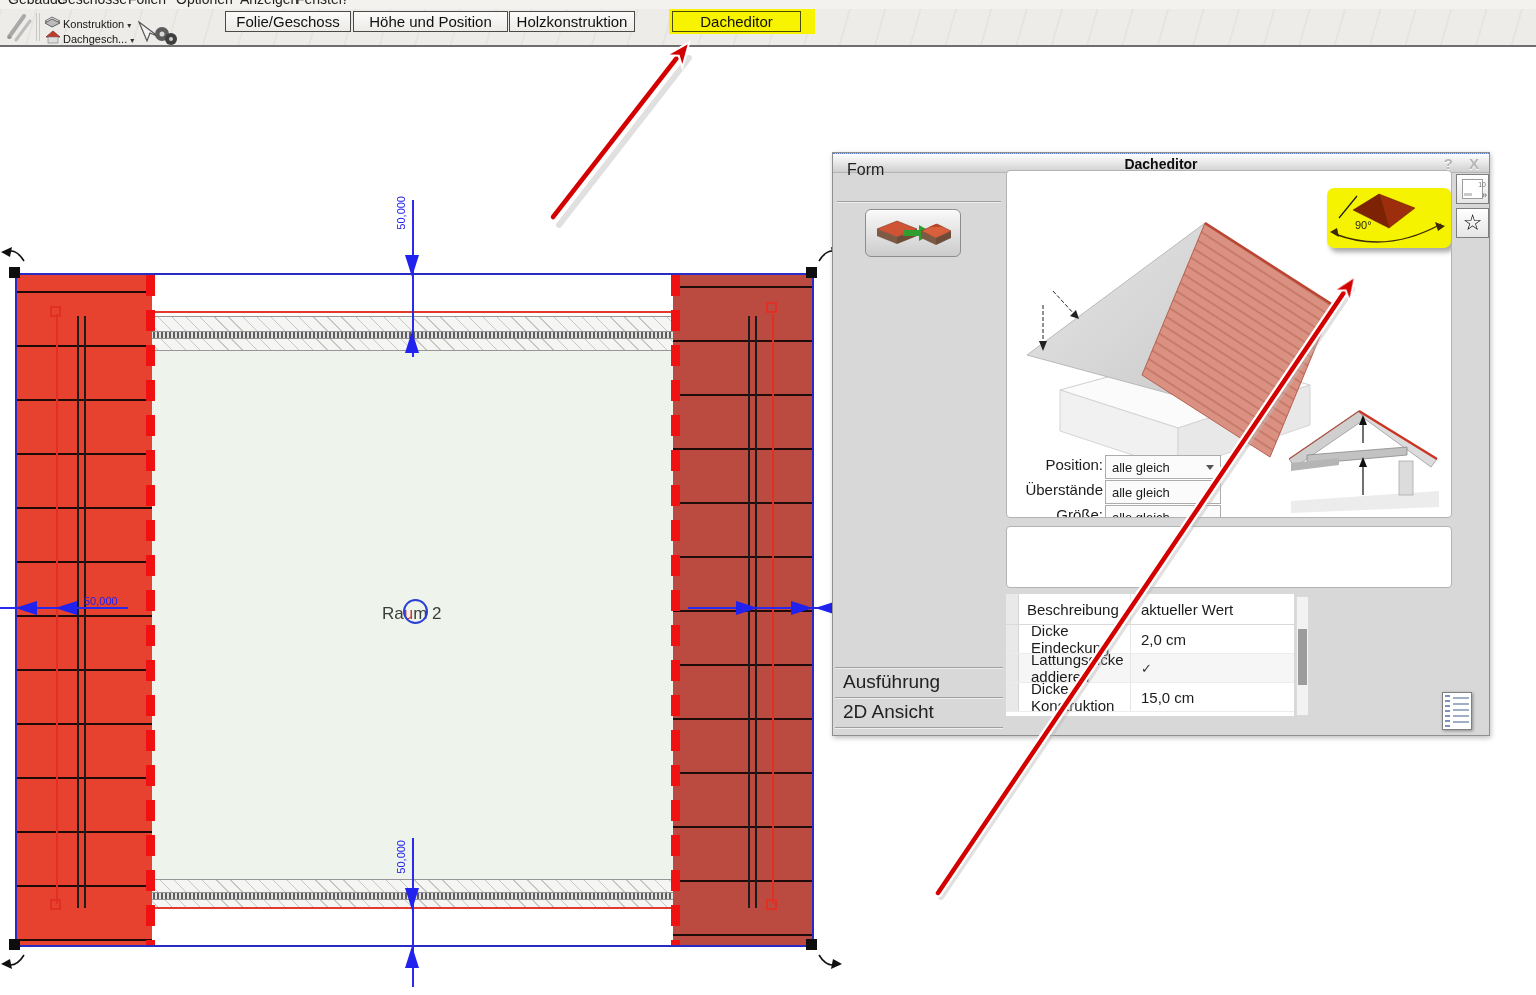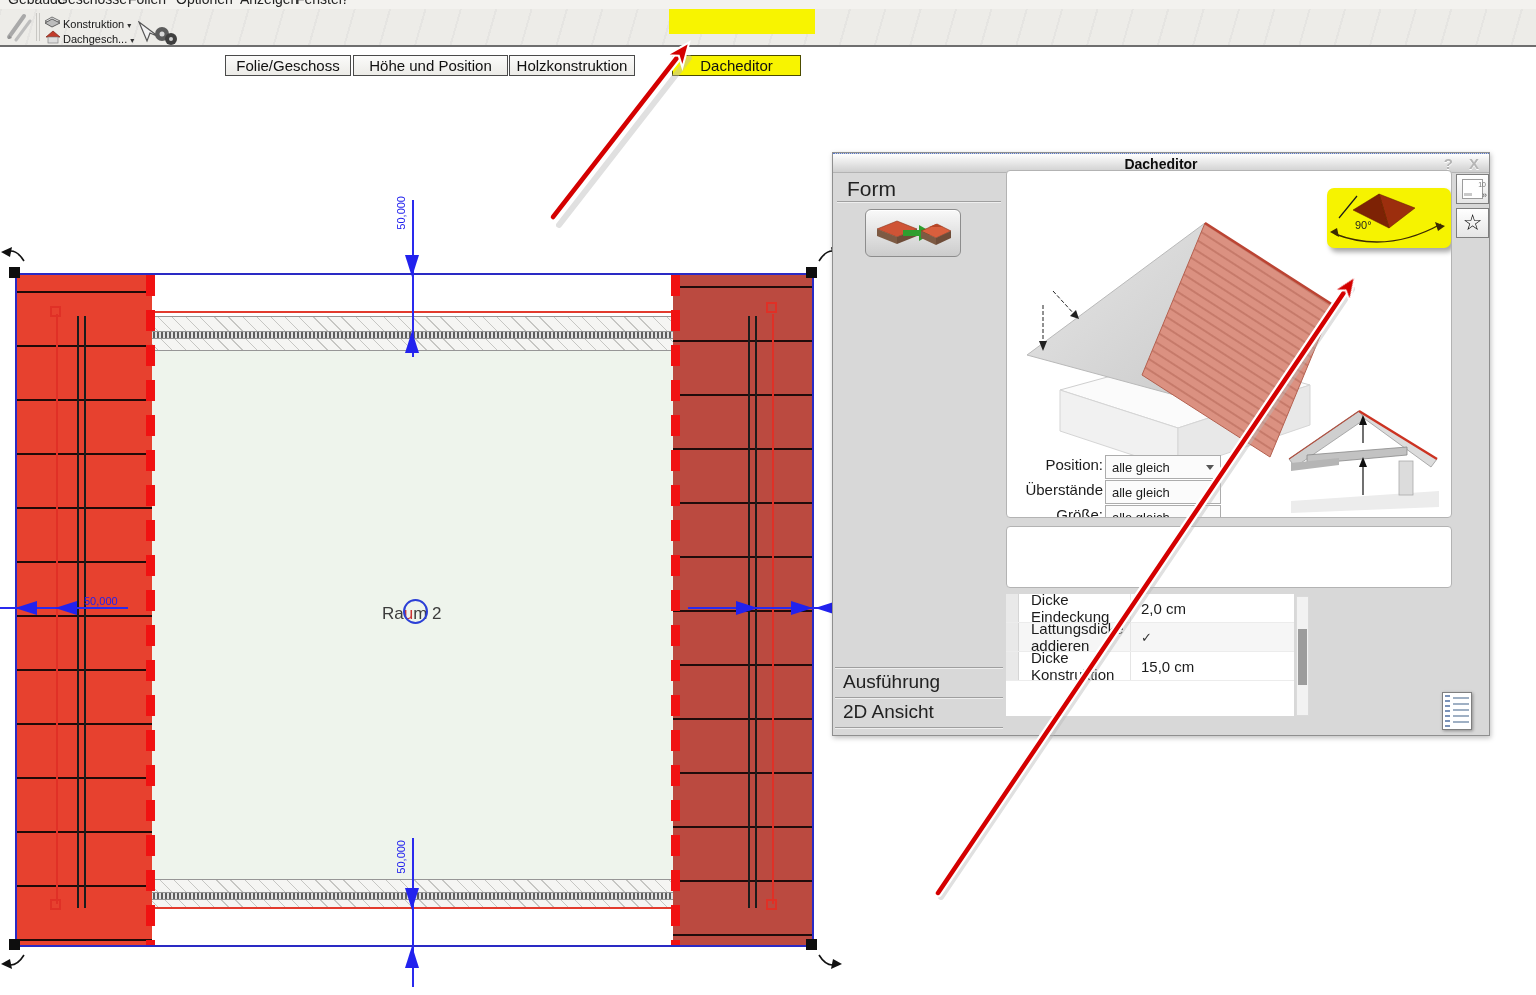--- a/index.html
+++ b/index.html
@@ -8,21 +8,21 @@
   .abs{position:absolute;box-sizing:border-box;}
 
   
   .menubar{left:0;top:0;width:1536px;height:9px;background:#f3f2ef;overflow:hidden;}
   .menubar span{position:absolute;top:-9px;font-size:14px;color:#222;white-space:nowrap;}
   .toolbar{left:0;top:9px;width:1536px;height:38px;background:#edecE8;
            background-image:repeating-linear-gradient(106deg,rgba(110,110,125,0.06) 0 2px,transparent 2px 34px);
            border-bottom:2px solid #6e6e6e;}
   .tab{position:absolute;top:11px;height:21px;border:1px solid #4a4a4a;
        background:linear-gradient(#fbfbfa,#ecebe7);display:flex;align-items:center;justify-content:center;
-       font-size:15px;color:#101010;white-space:nowrap;z-index:3;margin-top:44px;}
+       font-size:15px;color:#101010;white-space:nowrap;z-index:3;}
   .tab.active{background:#f8f400;border-color:#4c4c00;}
   .tab-glow{left:669px;top:9px;width:146px;height:25px;background:#f8f400;z-index:2;}
   .tb-label{font-size:11px;color:#161616;white-space:nowrap;}
   .dd-arrow{font-size:8px;color:#333;margin-left:3px;}
   .tb-sep{left:36px;top:13px;width:4px;height:28px;border-left:1px solid #c9c8c4;border-right:1px solid #c9c8c4;}
 
   
   .green-room{left:17px;top:351px;width:795px;height:528px;background:#eef4ec;}
   .hatch{background-color:#f5f5f3;
          background-image:repeating-linear-gradient(45deg,transparent 0 9px,#c6c6c3 9px 10px);
@@ -217,21 +217,21 @@
   <div class="abs room-label" style="left:382px;top:604px;z-index:5"><span>Ra</span><span style="color:#cc3333">u</span><span>m 2</span></div>
   <div class="abs room-circle" style="left:403px;top:599px;z-index:6"></div>
 
   <div class="abs dialog">
     <div class="abs titlebar">
       <span>Dacheditor</span>
     </div>
     <span class="abs winbtn" style="right:36px;top:2px">?</span>
     <span class="abs winbtn" style="right:10px;top:2px">X</span>
 
-    <span class="abs side-label" style="left:14px;top:24px;font-size:21px">Form</span>
+    <span class="abs side-label" style="left:14px;top:8px;font-size:16px">Form</span>
     <div class="abs side-sep" style="left:4px;top:48px;width:164px"></div>
     <div class="abs formbtn" style="left:32px;top:56px;width:96px;height:48px">
       <svg width="80" height="36" viewBox="0 0 80 36">
         <polygon points="4,14 24,6 44,14 24,22" fill="#cf5436" stroke="#8a3015" stroke-width="0.6"></polygon>
         <polygon points="4,14 24,22 24,29 4,21" fill="#7d5a43"></polygon>
         <polygon points="24,22 44,14 44,21 24,29" fill="#6e4c38"></polygon>
         <rect x="30" y="15" width="16" height="6" fill="#2f9e2f"></rect>
         <polygon points="46,10 60,18 46,26" fill="#2f9e2f"></polygon>
         <polygon points="48,16 64,9 78,16 63,23" fill="#d95f3d" stroke="#8a3015" stroke-width="0.6"></polygon>
         <polygon points="56,12 70,12 63,9" fill="#b84526"></polygon>
@@ -309,20 +309,25 @@
     </div>
     <span class="abs fld-label" style="left:2px;top:335px;width:94px">Größe:</span>
     <div class="abs fld-select" style="left:98px;top:334px;width:116px;height:24px">
       <span>alle gleich</span>
     </div>
   </div>
 
   <div class="abs wpanel" style="left:1006px;top:526px;width:446px;height:62px;z-index:11"></div>
 
   <div class="abs ptable">
+    <div class="trow head">
+      <div class="tc-gutter"></div>
+      <div class="tc1">Beschreibung</div>
+      <div class="tc2">aktueller Wert</div>
+    </div>
     <div class="trow">
       <div class="tc-gutter"></div>
       <div class="tc1" style="padding-left:12px">Dicke Eindeckung</div>
       <div class="tc2">2,0 cm</div>
     </div>
     <div class="trow" style="background:#f6f6f6">
       <div class="tc-gutter"></div>
       <div class="tc1" style="padding-left:12px">Lattungsdicke addieren</div>
       <div class="tc2" style="font-size:13px;color:#333">✓</div>
     </div>

